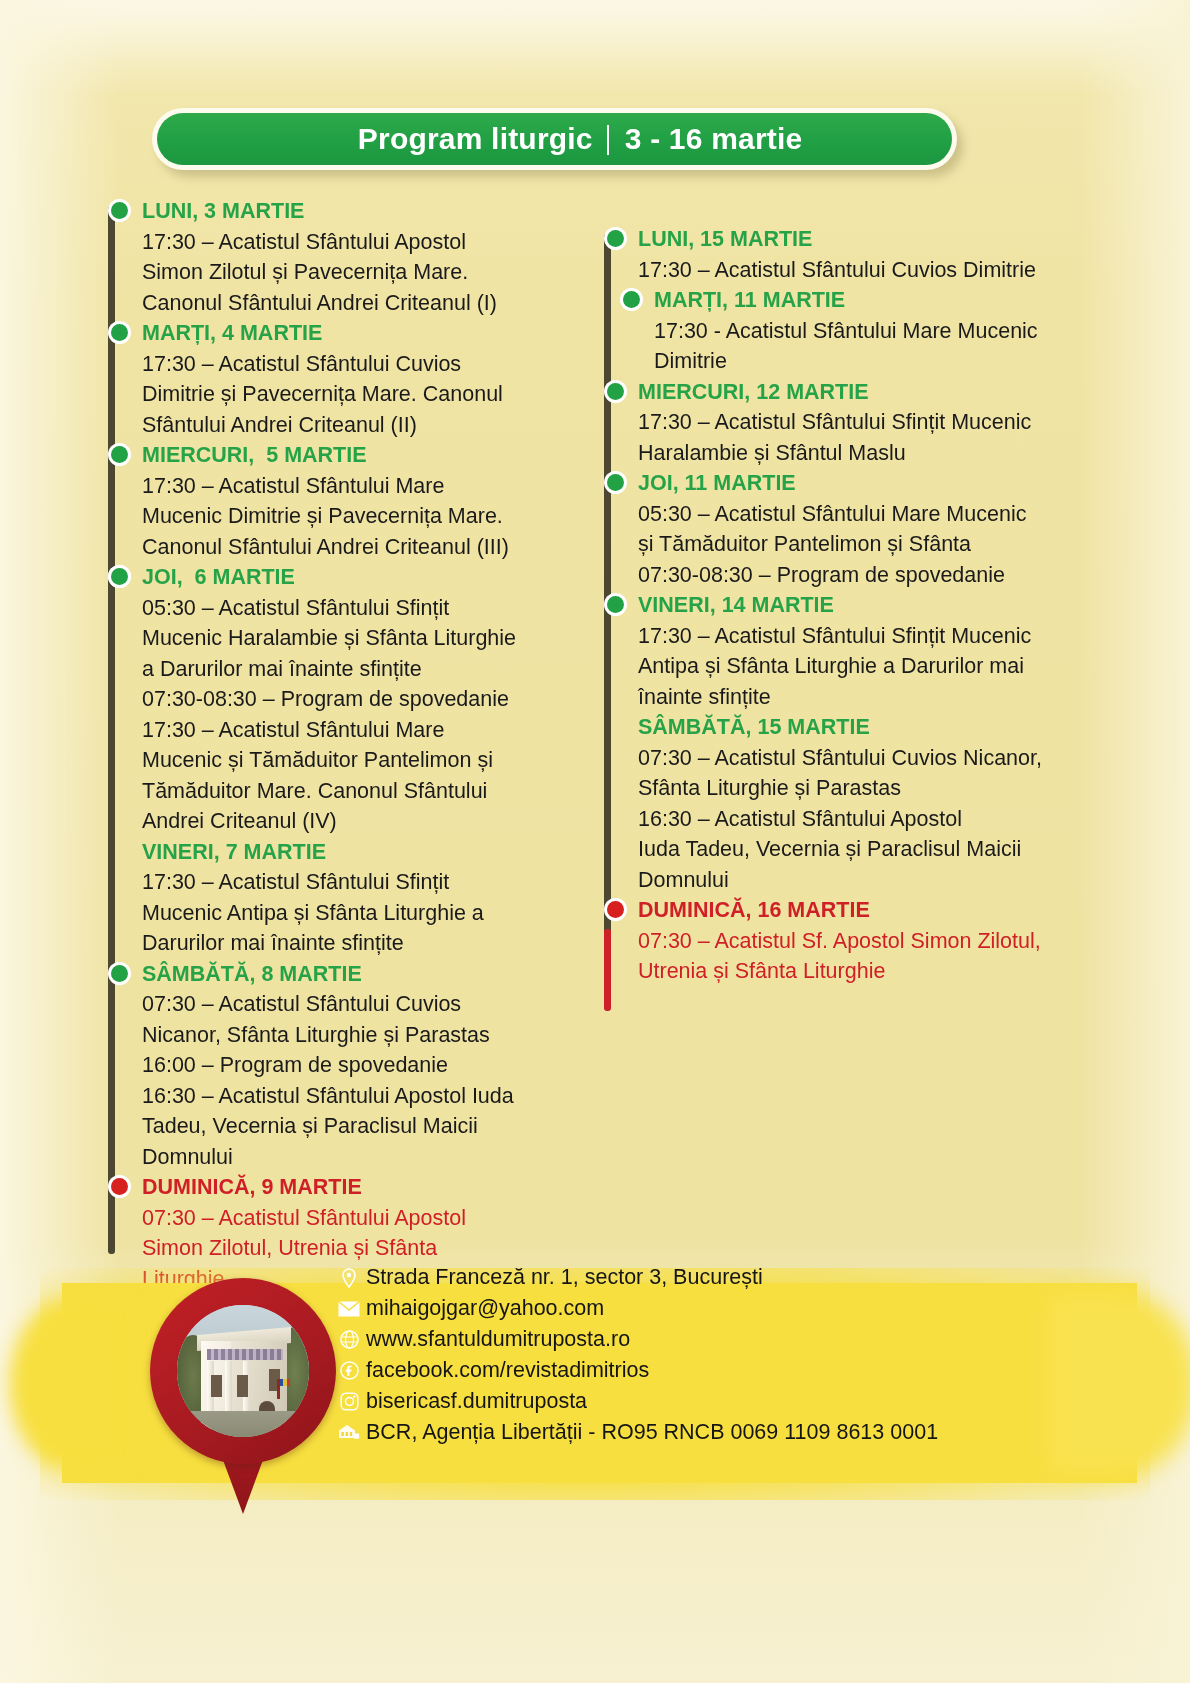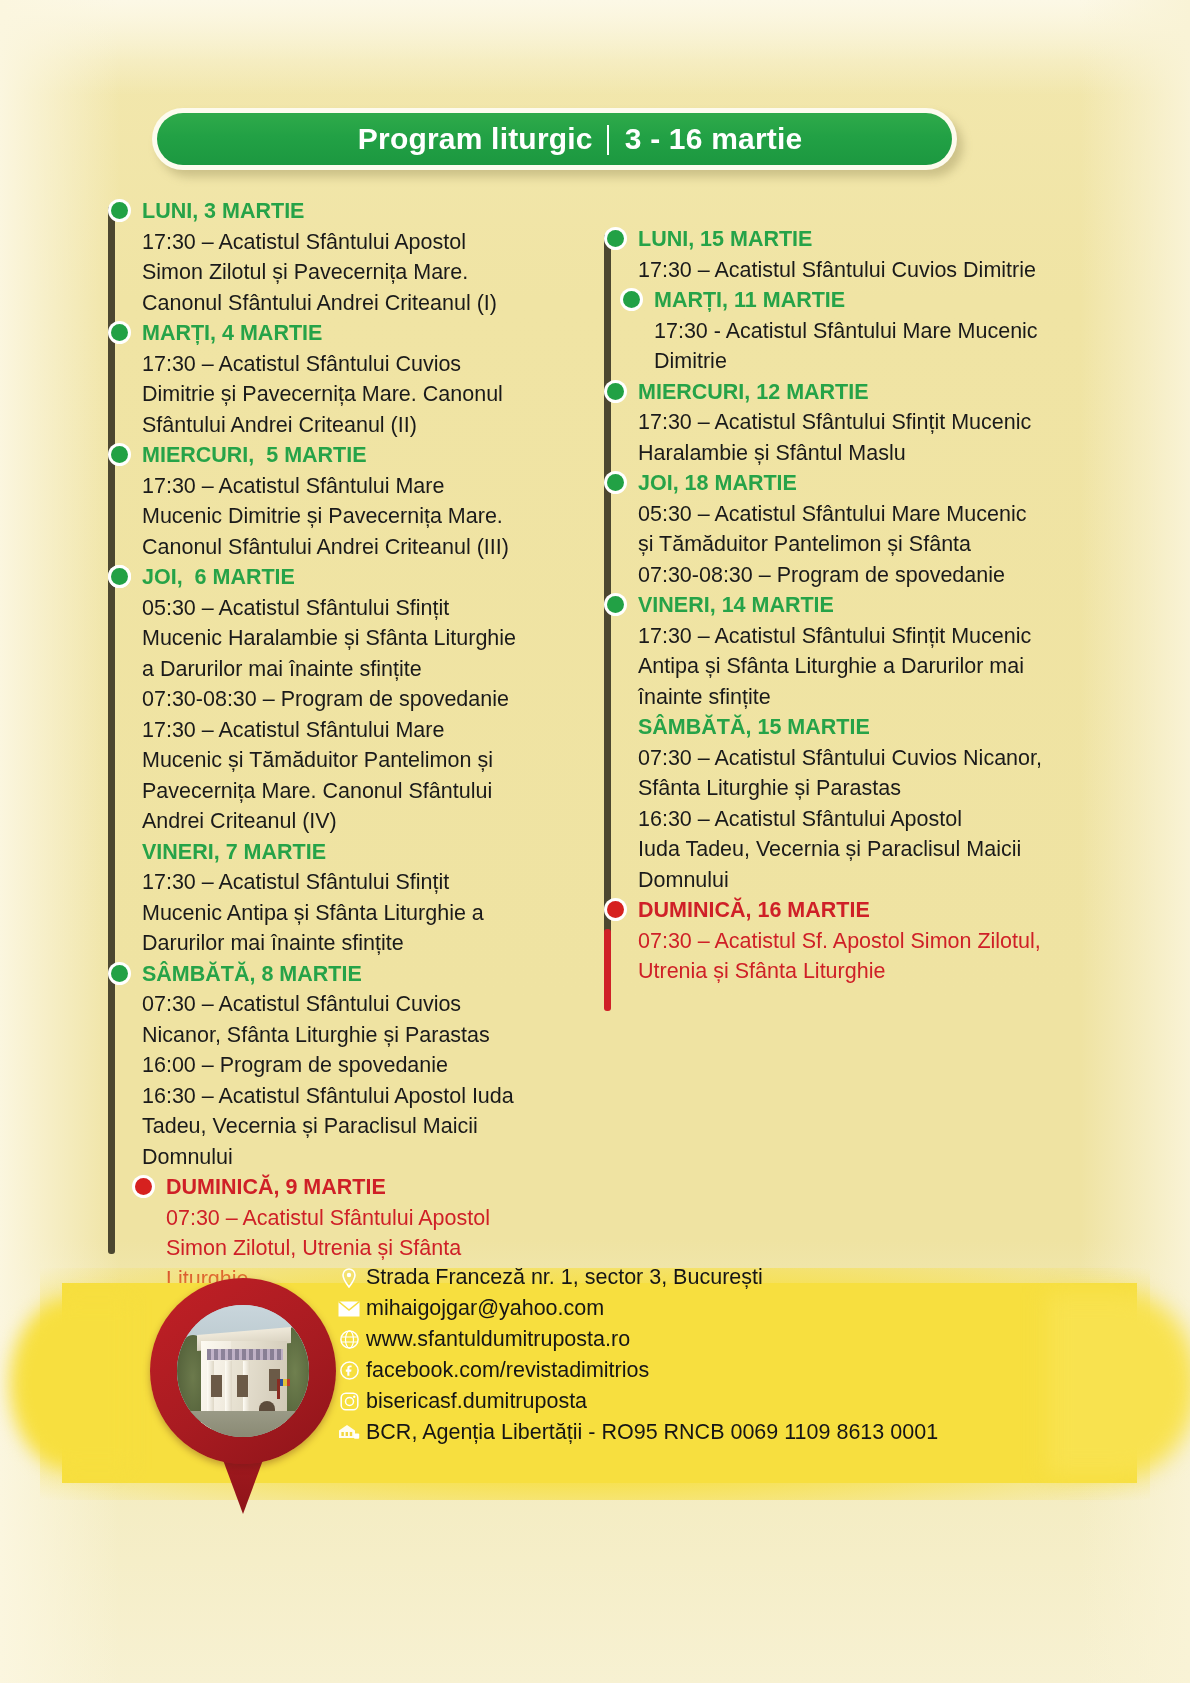--- a/index.html
+++ b/index.html
@@ -220,39 +220,39 @@
       <div style="position: relative;">
         <div class="dayname">JOI,  6 MARTIE<span class="dot" style="top: 3px;"><i></i></span></div>
         <div class="line">05:30 – Acatistul Sfântului Sfințit</div>
         <div class="line">Mucenic Haralambie și Sfânta Liturghie</div>
         <div class="line">a Darurilor mai înainte sfințite<span class="dot" style="top: 3px;">
             <i></i>
           </span></div>
         <div class="line">07:30-08:30 – Program de spovedanie</div>
         <div class="line">17:30 – Acatistul Sfântului Mare</div>
         <div class="line">Mucenic și Tămăduitor Pantelimon și</div>
-        <div class="line">Pavecernița Mare. Canonul Sfântului</div>
+        <div class="line">Tămăduitor Mare. Canonul Sfântului</div>
         <div class="line">Andrei Criteanul (IV)</div>
       </div>
       <div style="position: relative;">
         <div class="dayname">VINERI, 7 MARTIE</div>
         <div class="line">17:30 – Acatistul Sfântului Sfințit</div>
         <div class="line">Mucenic Antipa și Sfânta Liturghie a</div>
         <div class="line">Darurilor mai înainte sfințite</div>
       </div>
       <div style="position: relative;">
         <div class="dayname">SÂMBĂTĂ, 8 MARTIE<span class="dot" style="top: 3px;"><i></i></span></div>
         <div class="line">07:30 – Acatistul Sfântului Cuvios</div>
         <div class="line">Nicanor, Sfânta Liturghie și Parastas</div>
         <div class="line">16:00 – Program de spovedanie</div>
         <div class="line">16:30 – Acatistul Sfântului Apostol Iuda</div>
         <div class="line">Tadeu, Vecernia și Paraclisul Maicii</div>
         <div class="line">Domnului</div>
       </div>
-      <div style="position: relative; margin-left: 24px;">
+      <div style="position: relative;">
         <div class="dayname sunday">DUMINICĂ, 9 MARTIE<span class="dot red" style="top: 3px;"><i></i></span></div>
         <div class="line sunday">07:30 – Acatistul Sfântului Apostol</div>
         <div class="line sunday">Simon Zilotul, Utrenia și Sfânta</div>
         <div class="line sunday">Liturghie</div>
       </div>
     </div>
 </div>
 
 <div class="col col-right">
   <div class="rail"></div>
@@ -272,21 +272,21 @@
           </span></div>
       </div>
       <div style="position: relative;">
         <div class="dayname">MIERCURI, 12 MARTIE</div>
         <div class="line">17:30 – Acatistul Sfântului Sfințit Mucenic</div>
         <div class="line">Haralambie și Sfântul Maslu<span class="dot" style="top: 3px;">
             <i></i>
           </span></div>
       </div>
       <div style="position: relative;">
-        <div class="dayname">JOI, 18 MARTIE</div>
+        <div class="dayname">JOI, 11 MARTIE</div>
         <div class="line">05:30 – Acatistul Sfântului Mare Mucenic</div>
         <div class="line">și Tămăduitor Pantelimon și Sfânta</div>
         <div class="line">07:30-08:30 – Program de spovedanie<span class="dot" style="top: 3px;">
             <i></i>
           </span></div>
       </div>
       <div style="position: relative;">
         <div class="dayname">VINERI, 14 MARTIE</div>
         <div class="line">17:30 – Acatistul Sfântului Sfințit Mucenic</div>
         <div class="line">Antipa și Sfânta Liturghie a Darurilor mai</div>

